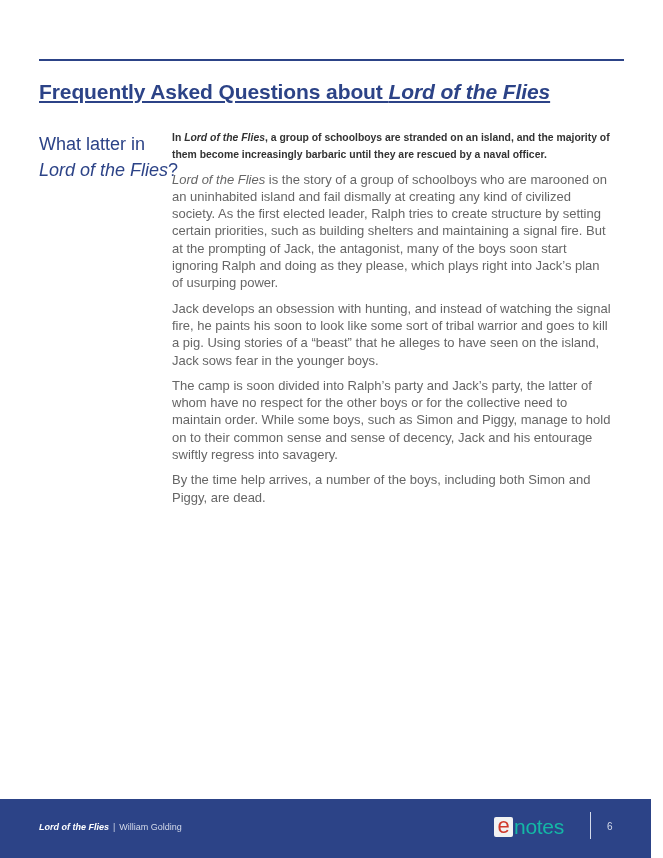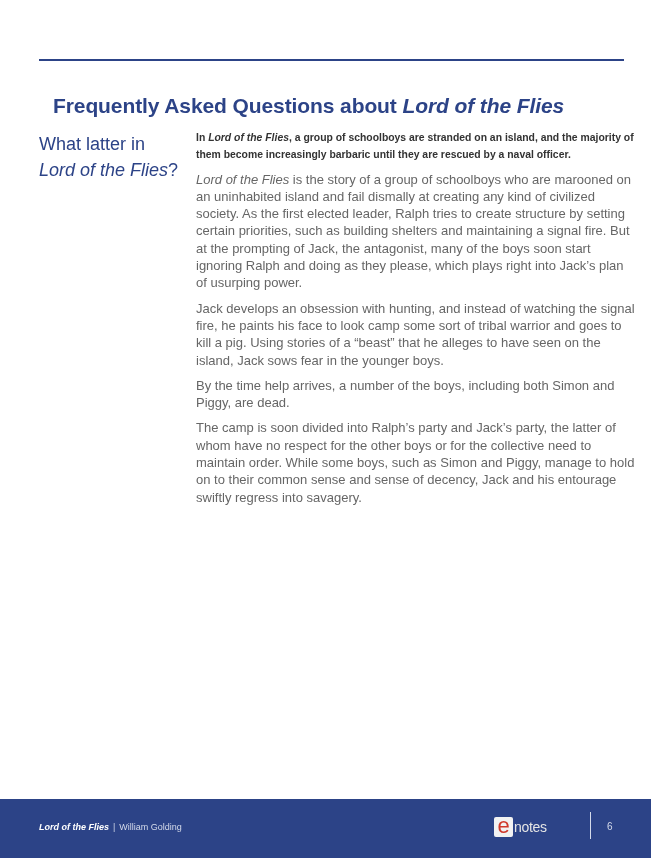--- a/index.html
+++ b/index.html
@@ -19,45 +19,46 @@
     left: 39px;
     top: 59px;
     width: 585px;
     height: 2px;
     background: #2c4387;
   }
   .page-title {
     position: absolute;
     left: 39px;
     top: 80px;
-    margin: 14px;
+    margin: 0;
     font-size: 21px;
     font-weight: bold;
     color: #2c4387;
     letter-spacing: -0.1px;
     white-space: nowrap;
+    text-decoration: underline;
   }
   .page-title i { font-style: italic; }
 
   .question {
     position: absolute;
     left: 39px;
     top: 131px;
     width: 145px;
     margin: 0;
     font-size: 18px;
     line-height: 26px;
     font-weight: normal;
     color: #2c4387;
   }
   .question i { font-style: italic; }
 
   .answer {
     position: absolute;
-    left: 196px;
+    left: 172px;
     top: 129px;
     width: 440px;
   }
   .answer p {
     margin: 0 0 8px 0;
     font-size: 13px;
     line-height: 17.3px;
     color: #666666;
   }
   .answer p.lead {
@@ -108,22 +109,22 @@
     border-radius: 2px;
     color: #d0392b;
     font-size: 22px;
     line-height: 18px;
     text-align: center;
     font-weight: normal;
     display: inline-block;
     overflow: hidden;
   }
   .logo-text {
-    color: #e5e5e5;
-    font-size: 14px;
+    color: #14b8a6;
+    font-size: 21px;
     line-height: 22px;
     margin-left: 1px;
     letter-spacing: -0.3px;
   }
   .footer-divider {
     position: absolute;
     left: 590px;
     top: 13px;
     width: 1px;
     height: 27px;
@@ -142,23 +143,23 @@
 
 <div class="top-rule"></div>
 
 <h1 class="page-title"><span>Frequently Asked Questions about </span><i>Lord of the Flies</i></h1>
 
 <h2 class="question"><span>What latter in </span><i>Lord of the Flies</i><span>?</span></h2>
 
 <div class="answer">
   <p class="lead"><span>In </span><i>Lord of the Flies</i><span>, a group of schoolboys are stranded on an island, and the majority of them become increasingly barbaric until they are rescued by a naval officer.</span></p>
   <p><i>Lord of the Flies</i><span> is the story of a group of schoolboys who are marooned on an uninhabited island and fail dismally at creating any kind of civilized society. As the first elected leader, Ralph tries to create structure by setting certain priorities, such as building shelters and maintaining a signal fire. But at the prompting of Jack, the antagonist, many of the boys soon start ignoring Ralph and doing as they please, which plays right into Jack’s plan of usurping power.</span></p>
-  <p>Jack develops an obsession with hunting, and instead of watching the signal fire, he paints his face to look camp some sort of tribal warrior and goes to kill a pig. Using stories of a “beast” that he alleges to have seen on the island, Jack sows fear in the younger boys.</p>
+  <p>Jack develops an obsession with hunting, and instead of watching the signal fire, he paints his soon to look like some sort of tribal warrior and goes to kill a pig. Using stories of a “beast” that he alleges to have seen on the island, Jack sows fear in the younger boys.</p>
+  <p>The camp is soon divided into Ralph’s party and Jack’s party, the latter of whom have no respect for the other boys or for the collective need to maintain order. While some boys, such as Simon and Piggy, manage to hold on to their common sense and sense of decency, Jack and his entourage swiftly regress into savagery.</p>
   <p>By the time help arrives, a number of the boys, including both Simon and Piggy, are dead.</p>
-  <p>The camp is soon divided into Ralph’s party and Jack’s party, the latter of whom have no respect for the other boys or for the collective need to maintain order. While some boys, such as Simon and Piggy, manage to hold on to their common sense and sense of decency, Jack and his entourage swiftly regress into savagery.</p>
 </div>
 
 <div class="footer">
   <div class="footer-left">
     <span class="book">Lord of the Flies</span><span class="sep">|</span><span>William Golding</span>
   </div>
   <div class="logo">
     <span class="logo-e">e</span>
       <span class="logo-text">notes</span>
   </div>

